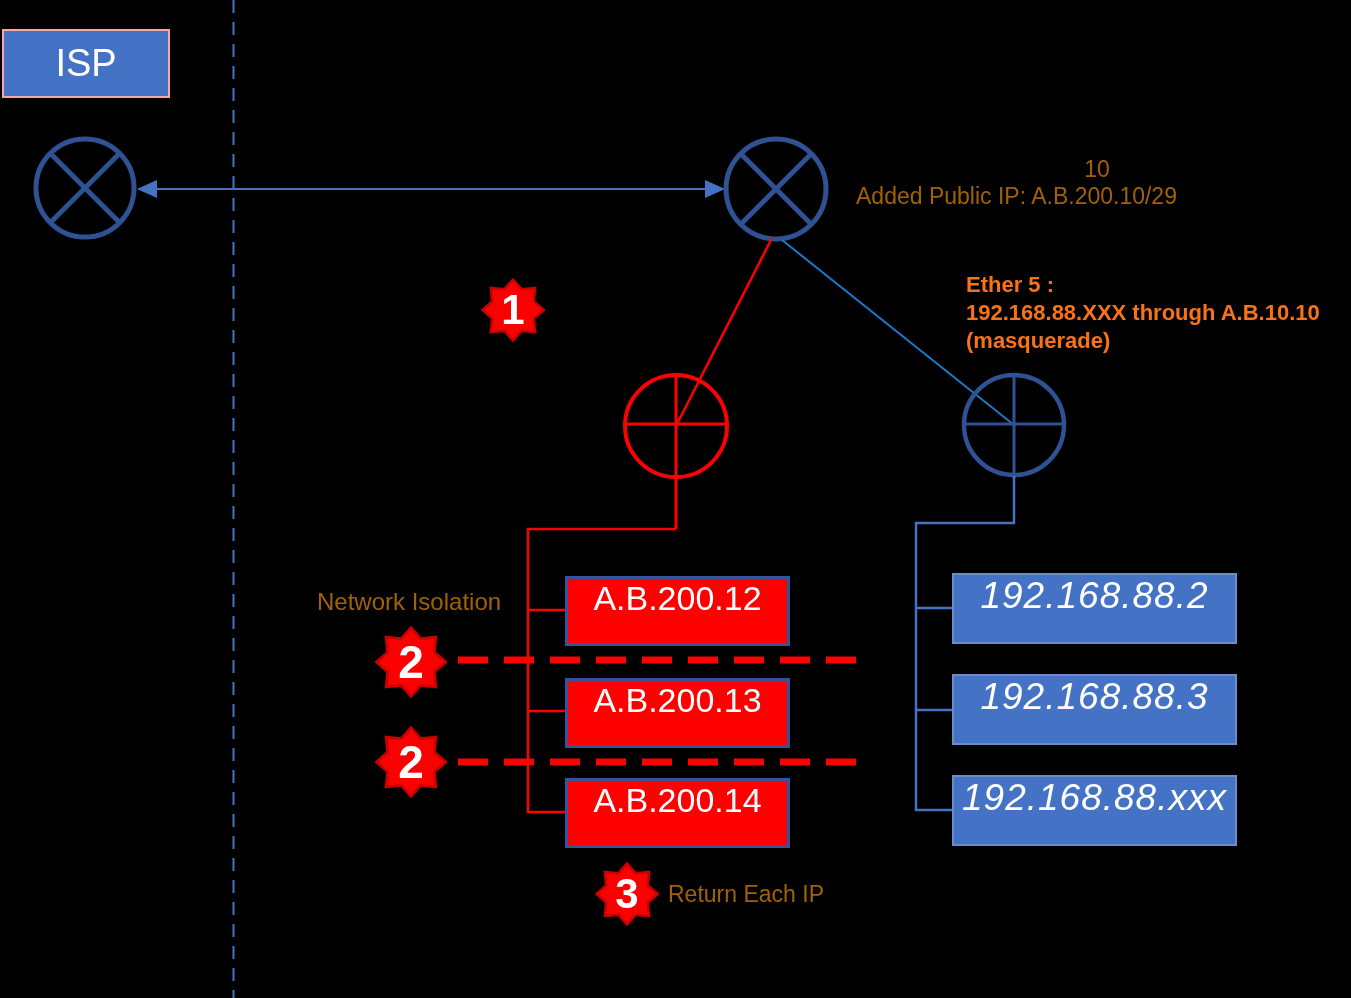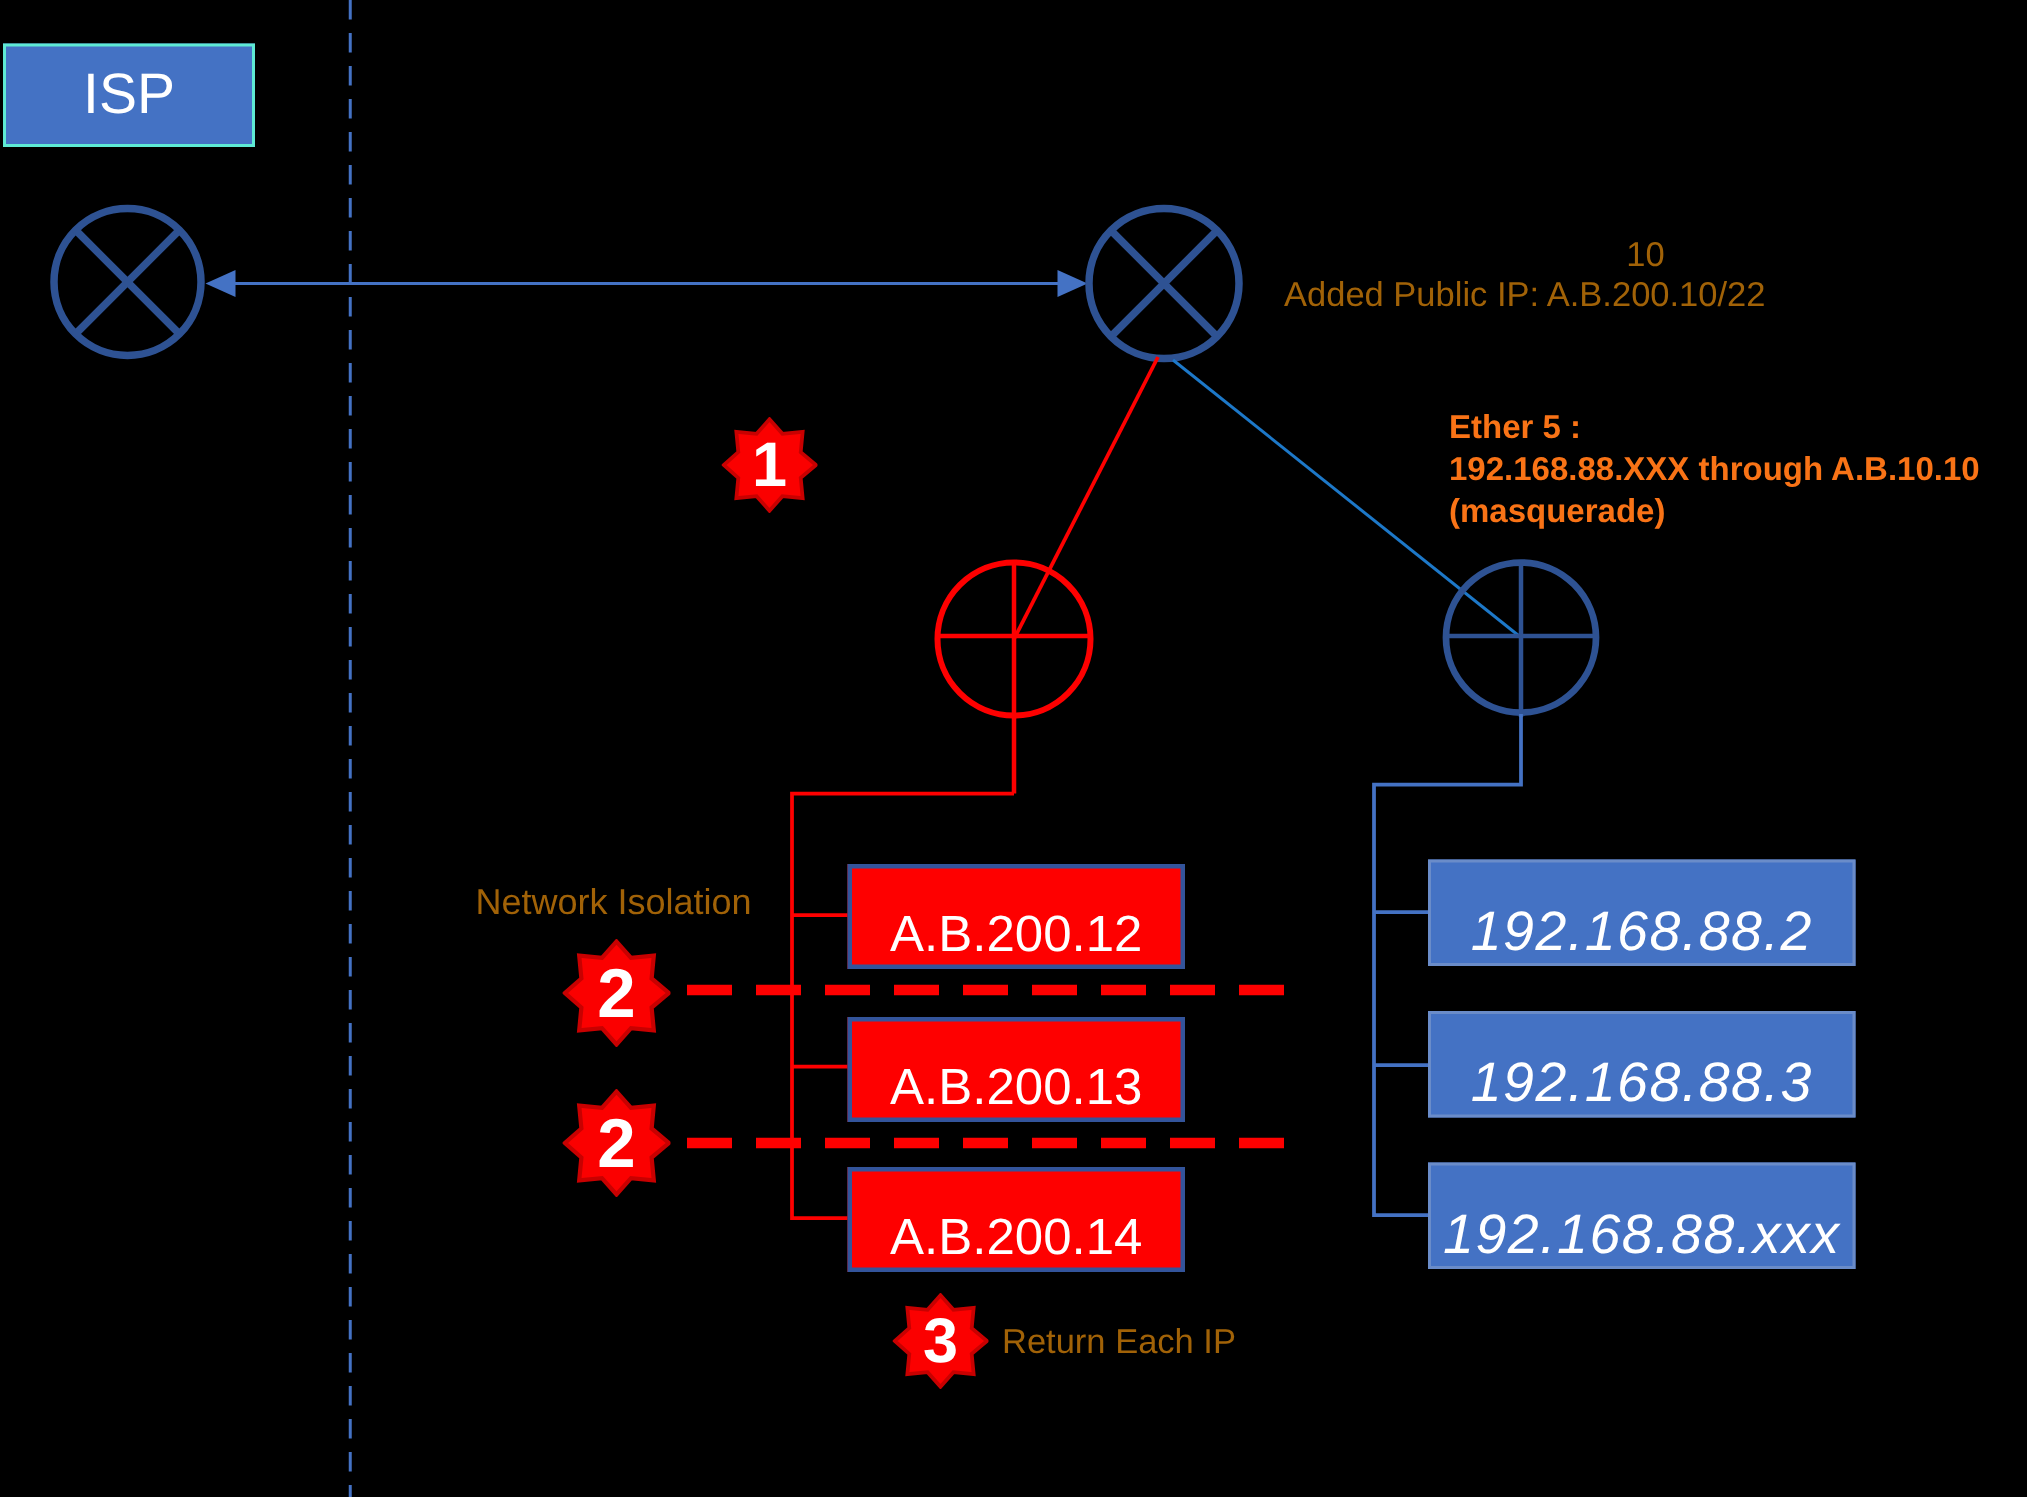--- a/index.html
+++ b/index.html
@@ -3,30 +3,30 @@
 <meta charset="utf-8">
 <style>
   html,body{margin:0;padding:0;background:#000;}
   #canvas{
     position:relative;width:1351px;height:998px;background:#000000;overflow:hidden;
     font-family:"Liberation Sans", sans-serif;
   }
   #lines{position:absolute;left:0;top:0;width:1351px;height:998px;}
   .abs{position:absolute;}
   .isp-box{
-    left:2px;top:29px;width:168px;height:69px;background:#4472C4;border:2px solid #5eead4;
+    left:2px;top:29px;width:168px;height:69px;background:#4472C4;border:2px solid #fca5a5;
     box-sizing:border-box;display:flex;align-items:center;justify-content:center;
     color:#ffffff;font-size:38px;
   }
   .red-note{color:#a16207;font-weight:normal;font-size:23px;white-space:nowrap;}
   .red-note.center{text-align:center;}
   .blue-note{color:#f97316;font-weight:bold;font-size:22px;line-height:28px;white-space:nowrap;}
   .red-multi{color:#FA0000;font-weight:bold;font-size:22px;line-height:29px;white-space:nowrap;}
   .ip-box{
-    box-sizing:border-box;display:flex;align-items:flex-end;justify-content:center;
+    box-sizing:border-box;display:flex;align-items:flex-start;justify-content:center;
     color:#ffffff;white-space:nowrap;
   }
   .ip-box.red{
     left:565px;width:225px;height:70px;background:#FE0000;border:3px solid #33549B;font-size:34px;
   }
   .ip-box.blue{
     left:952px;width:285px;height:71px;background:#4472C4;border:2px solid #6a8cc9;font-size:37px;letter-spacing:1px;font-style:italic;
   }
   .badge{display:flex;align-items:center;justify-content:center;}
   .badge svg{position:absolute;left:0;top:0;}
@@ -90,21 +90,21 @@
 
     <line x1="458" y1="660" x2="862" y2="660" stroke="#FE0000" stroke-width="7" stroke-dasharray="30 16"></line>
     <line x1="458" y1="762" x2="862" y2="762" stroke="#FE0000" stroke-width="7" stroke-dasharray="30 16"></line>
   </svg>
 
   <div class="abs isp-box">
     <span>ISP</span>
   </div>
 
   <div class="abs red-note center" style="left:1037px;top:156px;width:120px;">10</div>
-  <div class="abs red-note" style="left:856px;top:183px;">Added Public IP: A.B.200.10/22</div>
+  <div class="abs red-note" style="left:856px;top:183px;">Added Public IP: A.B.200.10/29</div>
 
 
   <div class="abs blue-note" style="left:966px;top:271px;">
     <div>Ether 5 :</div>
     <div>192.168.88.XXX through A.B.10.10</div>
     <div>(masquerade)</div>
   </div>
 
   <div class="abs red-note" style="left:317px;top:588px;font-size:24px;">Network Isolation</div>
 

